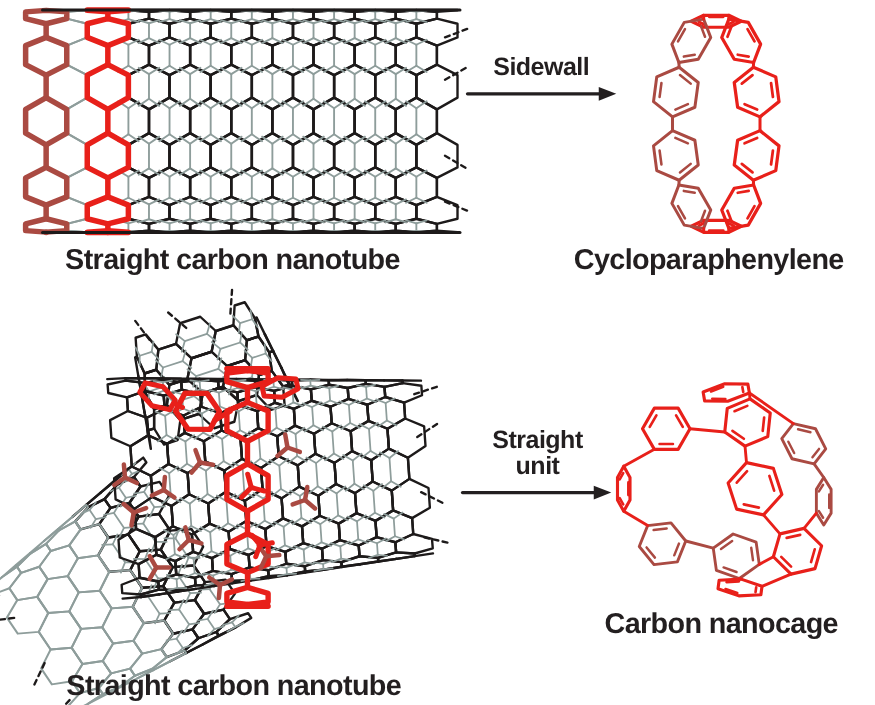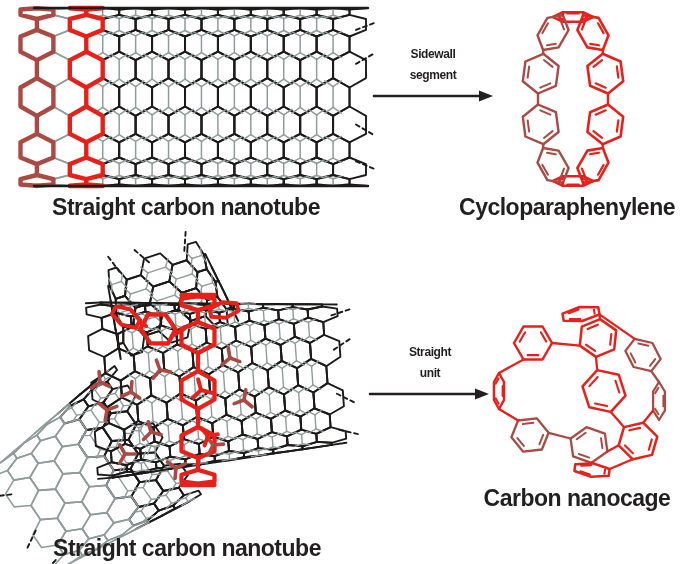--- a/index.html
+++ b/index.html
@@ -2,21 +2,21 @@
 <html><head>
 <meta charset="utf-8">
 <style>
   html,body{margin:0;padding:0;background:#ffffff;}
   .canvas{position:relative;width:700px;height:564px;background:#ffffff;overflow:hidden;
           font-family:"Liberation Sans",sans-serif;}
   .abs{position:absolute;}
   .caption{position:absolute;transform:translateX(-50%);font-weight:bold;font-size:23px;
            color:#231f20;white-space:nowrap;letter-spacing:-0.5px;}
   .arrow-group{position:absolute;text-align:center;}
-  .arrow-text{font-weight:bold;font-size:12px;line-height:21px;color:#231f20;letter-spacing:-0.4px;}
+  .arrow-text{font-weight:bold;font-size:20px;line-height:21px;color:#231f20;letter-spacing:-0.4px;}
   .arrow-svg{display:block;margin-top:3px;}
   svg{overflow:visible;}
 </style>
 </head>
 <body>
 
 <div class="canvas">
 
   <svg id="svg-straight" class="abs" style="left:4px;top:0px" width="365" height="190" viewBox="0 0 365 190">
       <polygon points="49.4,8.0 65.8,8.0 65.8,8.3 49.4,9.5 32.9,8.3 32.9,8.0" fill="none" stroke="#8e9d9b" stroke-width="1.6" stroke-linejoin="round"></polygon>
@@ -583,21 +583,20 @@
       <line x1="30" y1="186" x2="364" y2="186" stroke="#1d1a1a" stroke-width="2.4" stroke-linecap="round" fill="none"></line>
       <line x1="352" y1="29.905567469046233" x2="371" y2="22.654100604823398" stroke="#1d1a1a" stroke-width="1.9" stroke-linecap="round" fill="none" stroke-dasharray="4 3.5"></line>
       <line x1="352" y1="63.820986217636545" x2="371" y2="53.020875551773486" stroke="#1d1a1a" stroke-width="1.9" stroke-linecap="round" fill="none" stroke-dasharray="4 3.5"></line>
       <line x1="352" y1="124.54038593468852" x2="371" y2="135.66690407408382" stroke="#1d1a1a" stroke-width="1.9" stroke-linecap="round" fill="none" stroke-dasharray="4 3.5"></line>
       <line x1="352" y1="161.39947071142058" x2="371" y2="169.0726739183683" stroke="#1d1a1a" stroke-width="1.9" stroke-linecap="round" fill="none" stroke-dasharray="4 3.5"></line>
     </svg>
 
   <div class="arrow-group" style="left:372px;top:44px;width:122px">
     <div class="arrow-text">
       <div>Sidewall</div>
-      <div>segment</div>
     </div>
     <svg class="arrow-svg arrow-draw" width="122" height="14" viewBox="0 0 122 14">
         <line x1="2" y1="7" x2="108" y2="7" stroke="#231f20" stroke-width="2.6" stroke-linecap="round" fill="none"></line>
         <polygon points="107,1.5 121,7 107,12.5" fill="#231f20" stroke="none"></polygon>
       </svg>
   </div>
 
   <svg id="svg-cpp" class="abs" style="left:497px;top:2px" width="165" height="195" viewBox="0 0 165 195">
       <polygon points="56.0,15.0 66.0,10.2 86.0,10.2 96.0,15.0 86.0,19.8 66.0,19.8" fill="none" stroke="#e8201a" stroke-width="2.6" stroke-linejoin="round"></polygon>
       <line x1="70.37599999999999" y1="11.411190726717281" x2="81.62400000000001" y2="11.411190726717287" stroke="#e8201a" stroke-width="2.21" stroke-linecap="round" fill="none"></line>

